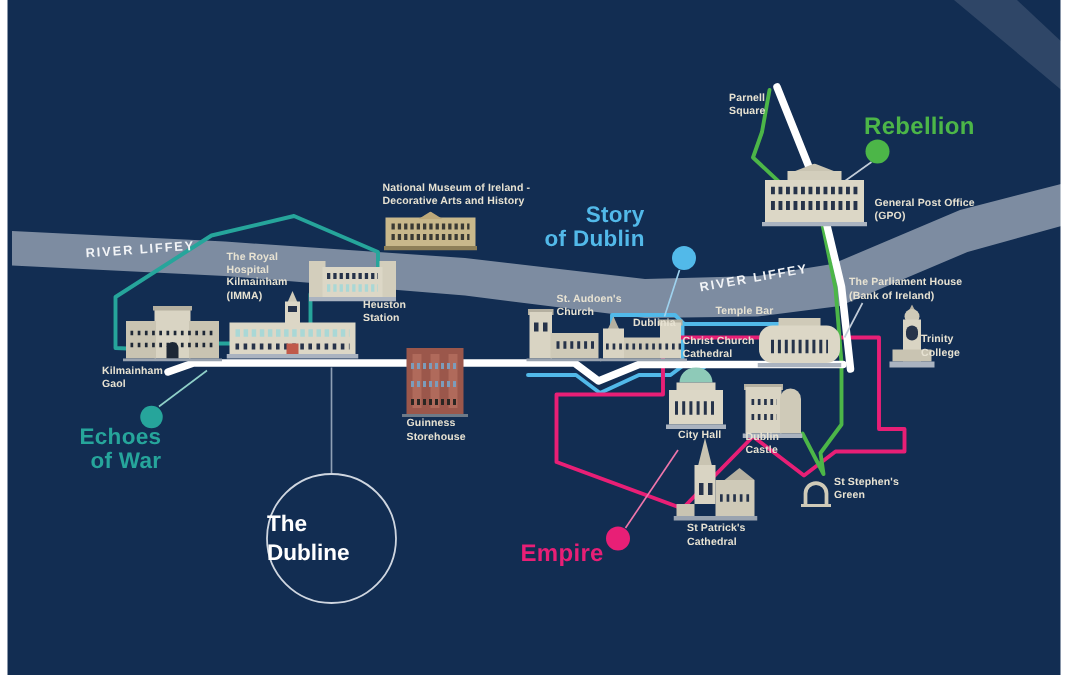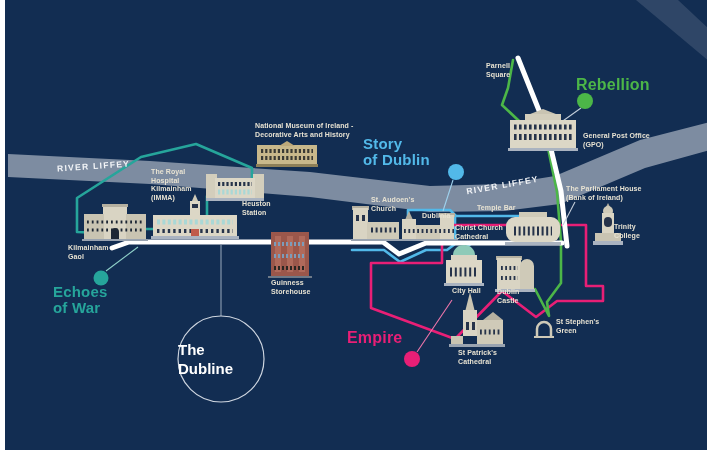--- a/index.html
+++ b/index.html
@@ -20,21 +20,21 @@
   }
   .river-lbl{
     position:absolute;
     font:bold 8.5px/1 "Liberation Sans", sans-serif;
     color:var(--river_text,#f2f4f7);
     letter-spacing:1.3px;white-space:nowrap;
   }
   .route-title{
     position:absolute;
     font:bold 15px/1.08 "Liberation Sans", sans-serif;
-    white-space:pre-line;letter-spacing:.2px;
+    white-space:pre-line;letter-spacing:.2px;text-align:right;
   }
   .route-title.big{font-size:16px;}
   .dubline-title{
     position:absolute;left:178px;top:341px;width:82px;
     text-align:left;color:#fff;
     font:bold 15px/1.25 "Liberation Sans", sans-serif;
     white-space:pre-line;
   }
 </style>
 </head>
@@ -204,21 +204,21 @@
   </svg>
 
   <span class="river-lbl" style="left:57px;top:162px;transform:rotate(-4deg);">RIVER LIFFEY</span>
   <span class="river-lbl" style="left:466px;top:181px;transform:rotate(-10deg);">RIVER LIFFEY</span>
 
   <div class="route-title" style="left:363px;top:136px;color:var(--route_story);">Story
 of Dublin</div>
   <div class="route-title" style="left:53px;top:284px;color:var(--route_echoes);">Echoes
 of War</div>
   <div class="route-title big" style="left:576px;top:76px;color:var(--route_rebellion);">Rebellion</div>
-  <div class="route-title big" style="left:347px;top:329px;color:var(--route_empire);">Empire</div>
+  <div class="route-title big" style="left:347px;top:361px;color:var(--route_empire);">Empire</div>
   <div class="dubline-title">The
 Dubline</div>
 
   <div class="lbl" style="left:68px;top:244px;">Kilmainham
 Gaol</div>
   <div class="lbl" style="left:151px;top:168px;">The Royal
 Hospital
 Kilmainham
 (IMMA)</div>
   <div class="lbl" style="left:242px;top:200px;">Heuston

